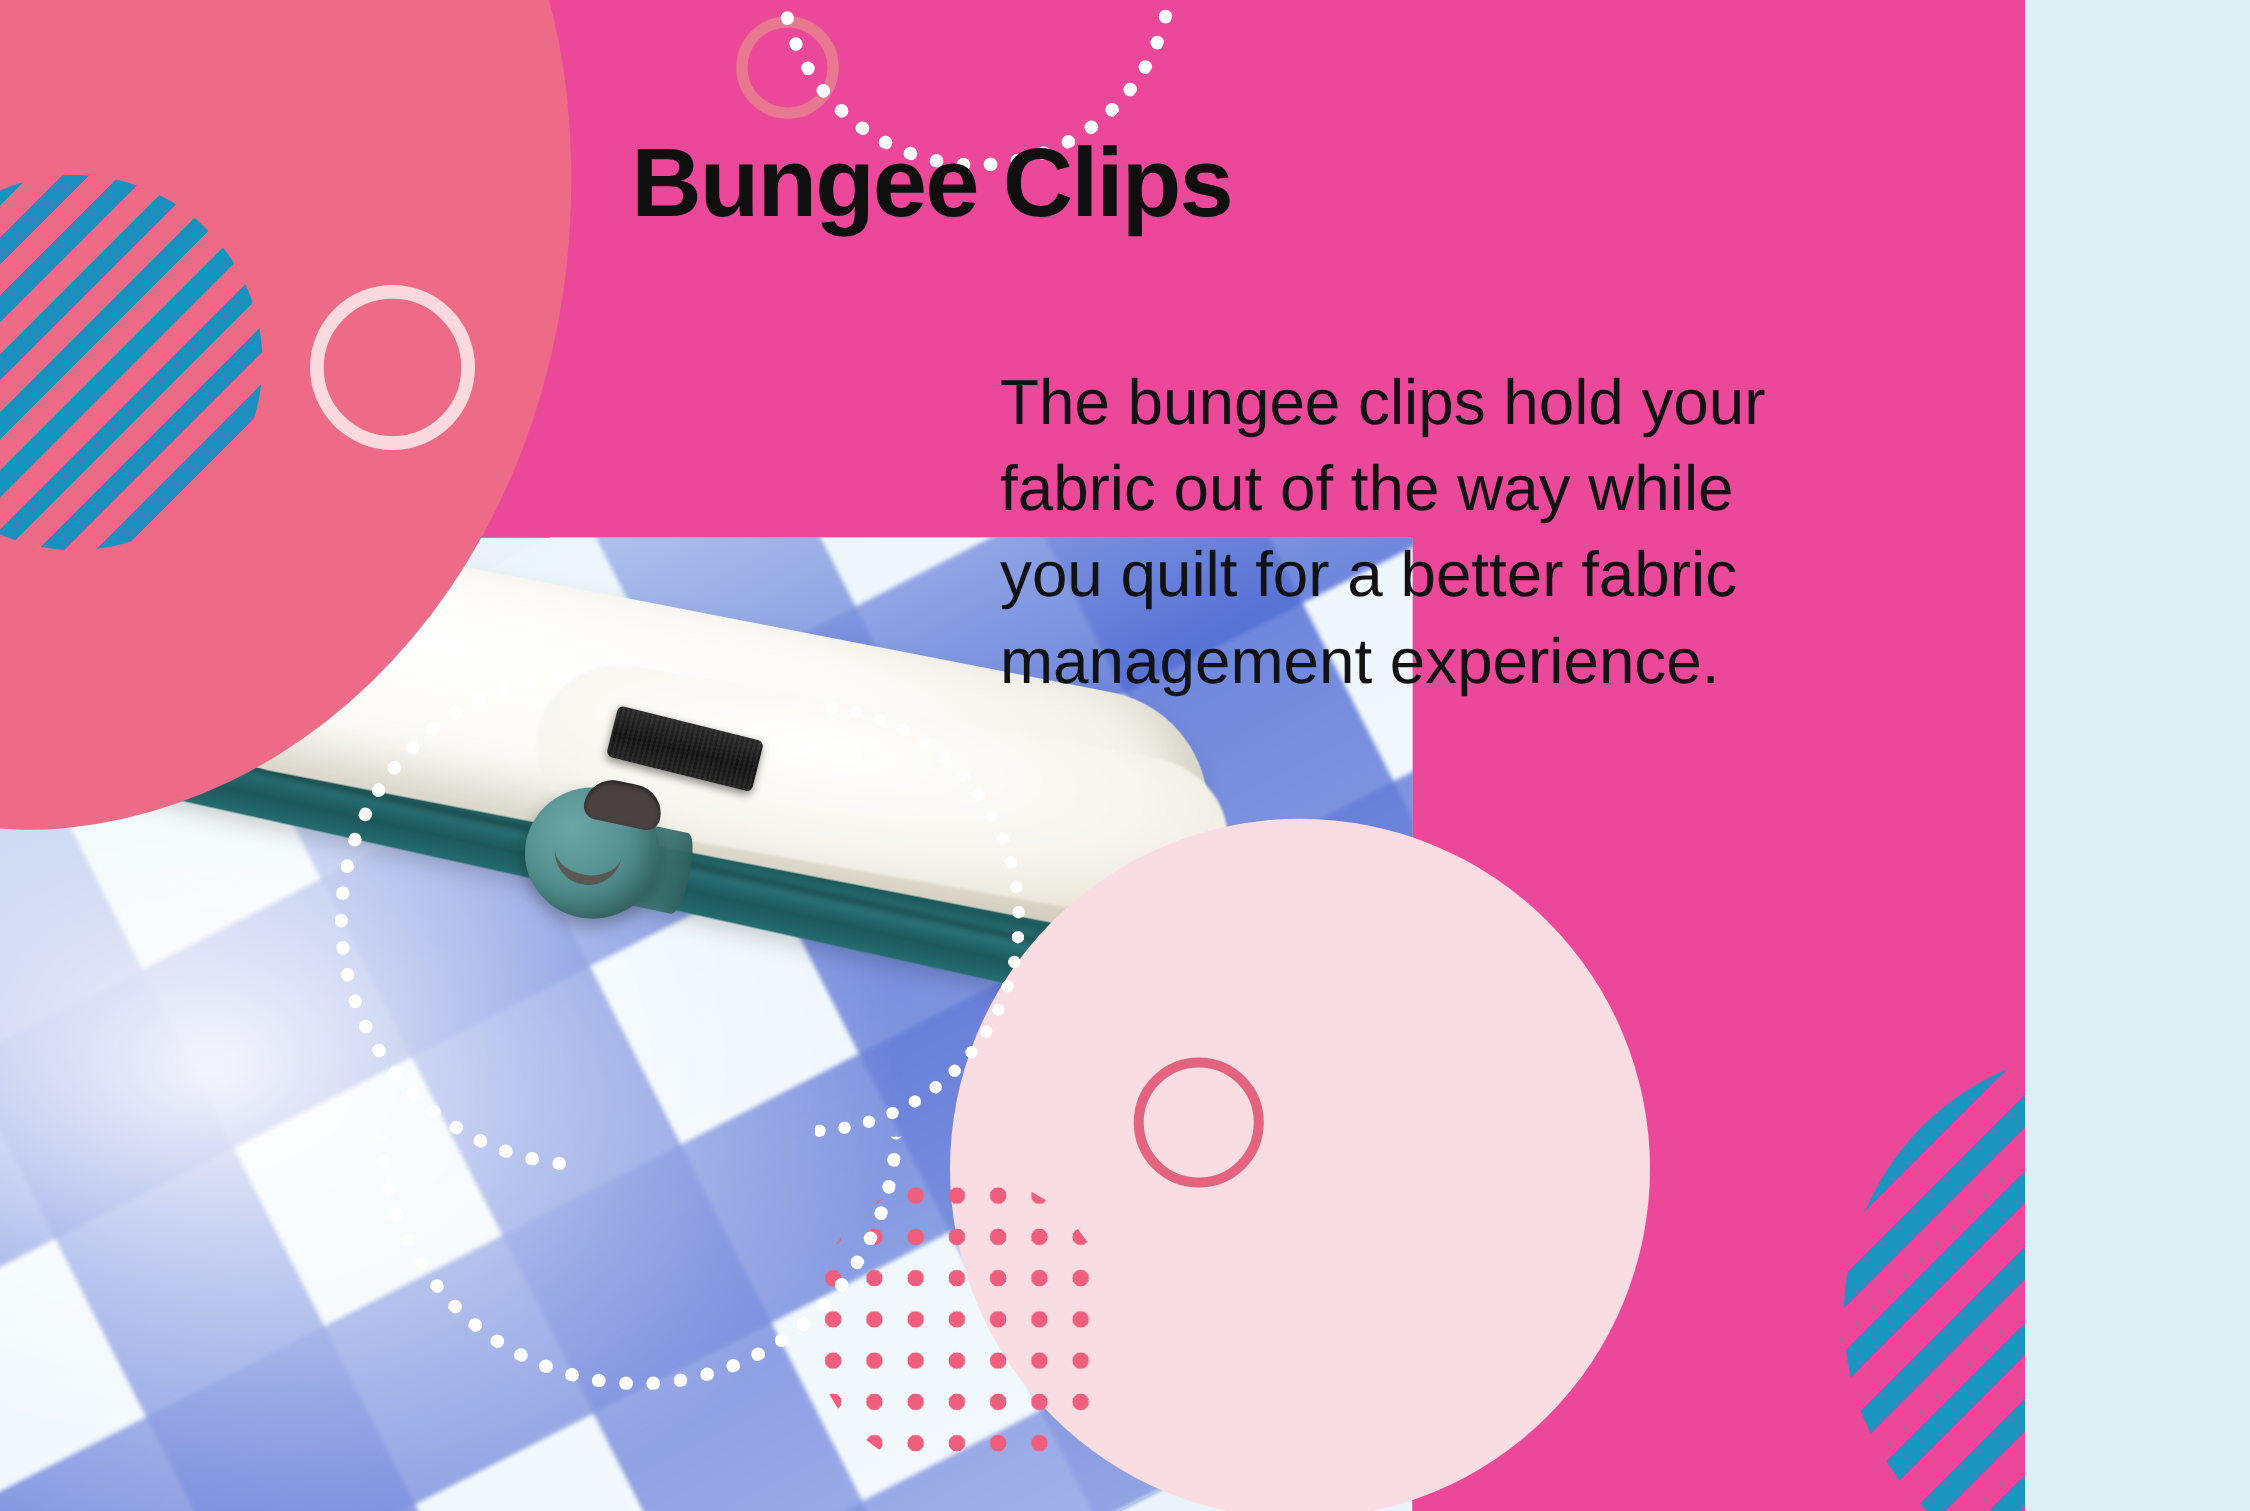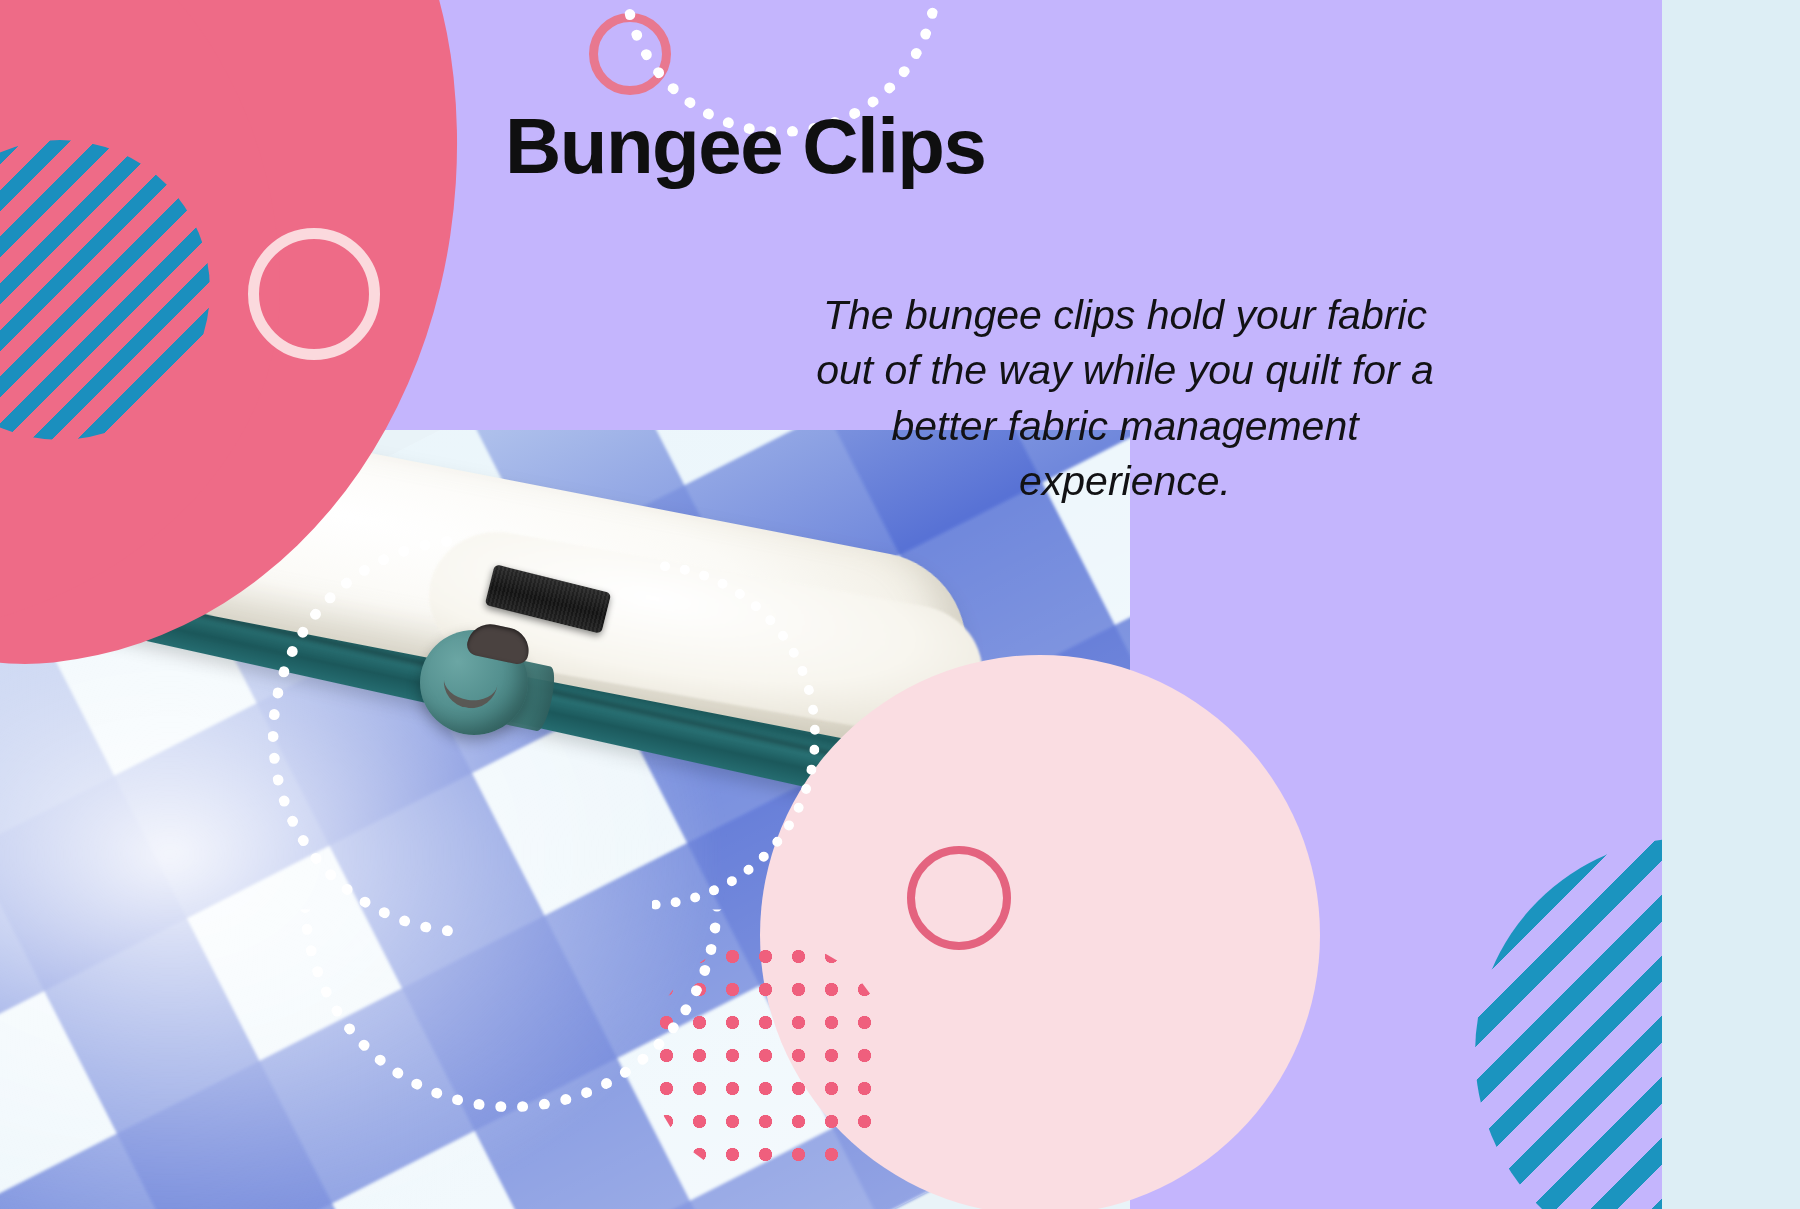--- a/index.html
+++ b/index.html
@@ -1,21 +1,21 @@
 <!DOCTYPE html>
 <html><head>
 <meta charset="utf-8">
 <style>
   html,body{margin:0;padding:0;}
   body{
     width:1800px;height:1209px;overflow:hidden;
     font-family:"Liberation Sans","DejaVu Sans",sans-serif;
     background:#ddeef5;
   }
-  #stage{position:relative;width:1620px;height:1209px;overflow:hidden;background:#c4b5fd;padding-left:42px;}
+  #stage{position:relative;width:1620px;height:1209px;overflow:hidden;background:#ec4899;}
 
   
   .photo{position:absolute;left:0;top:430px;width:1130px;height:779px;overflow:hidden;}
   .photo-inner{position:absolute;inset:0;background:#e9f3f8;}
 
   
   .quilt{
     position:absolute;left:-360px;top:170px;width:1700px;height:900px;
     transform:rotate(-27deg);transform-origin:30% 20%;
     background:
@@ -208,22 +208,22 @@
 
   
   .title{
     position:absolute;left:505px;top:107px;
     font-size:78px;font-weight:bold;color:#0f0f10;
     letter-spacing:-1.5px;line-height:1;
     white-space:nowrap;
   }
   .body-copy{
     position:absolute;left:800px;top:288px;width:650px;
-    font-size:41px;font-style:italic;color:#121214;
-    line-height:1.35;text-align:center;
+    font-size:51px;color:#121214;
+    line-height:1.35;
   }
 </style>
 </head>
 <body>
 
 <div id="stage">
 
   <div class="photo">
     <div class="photo-inner">
       <div class="quilt"></div>

